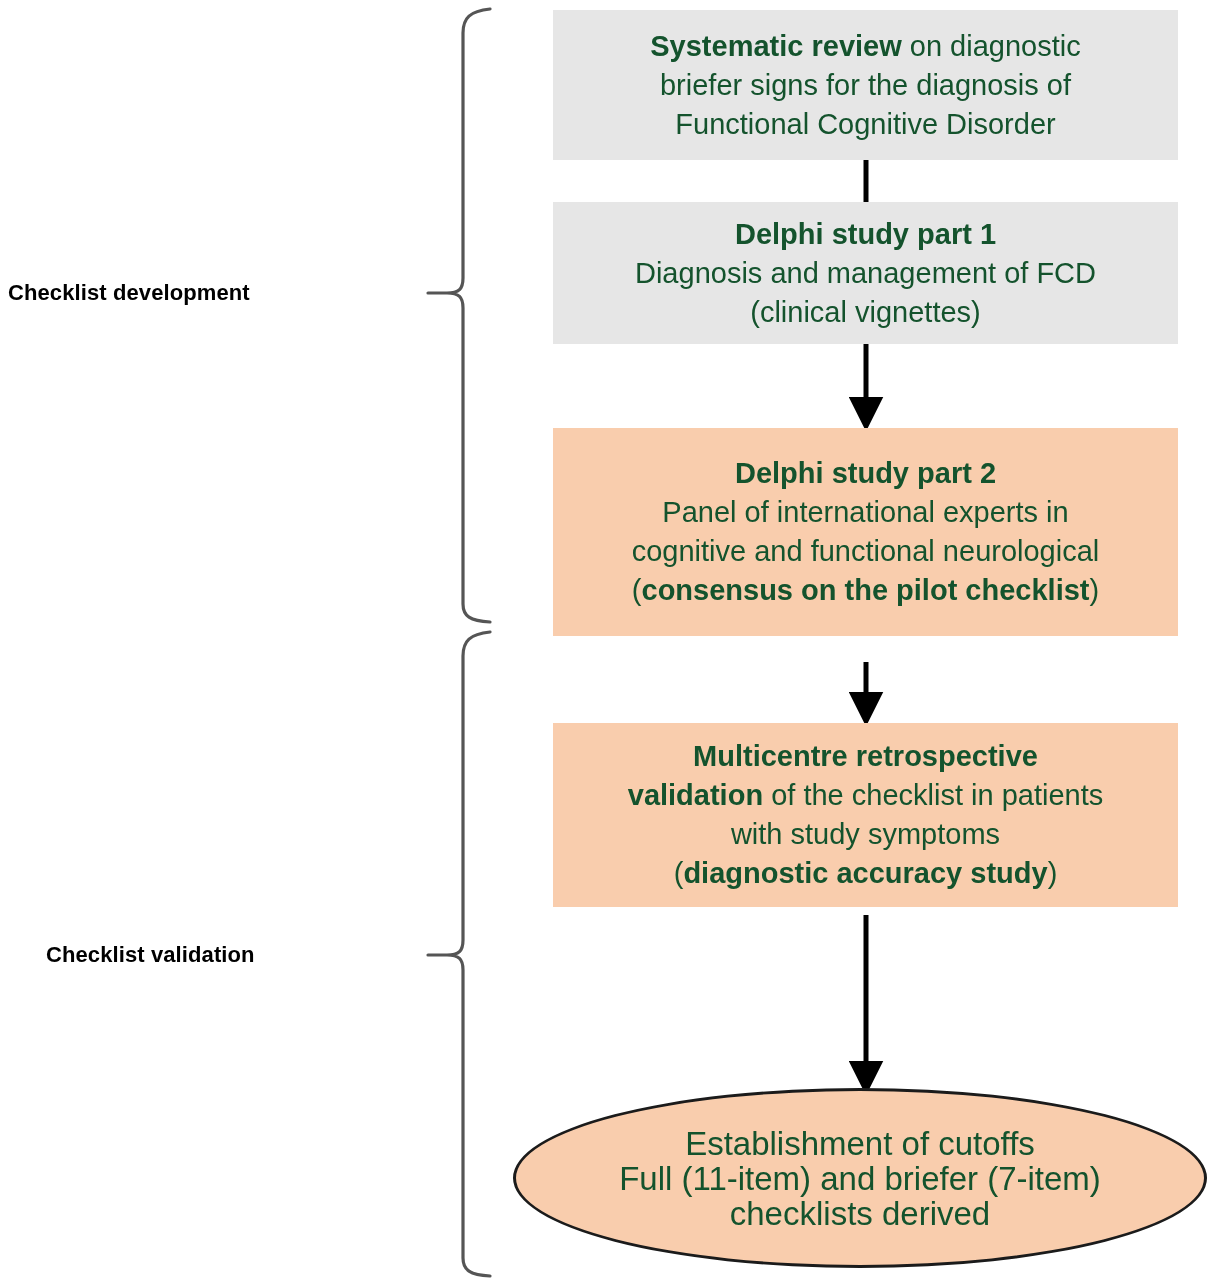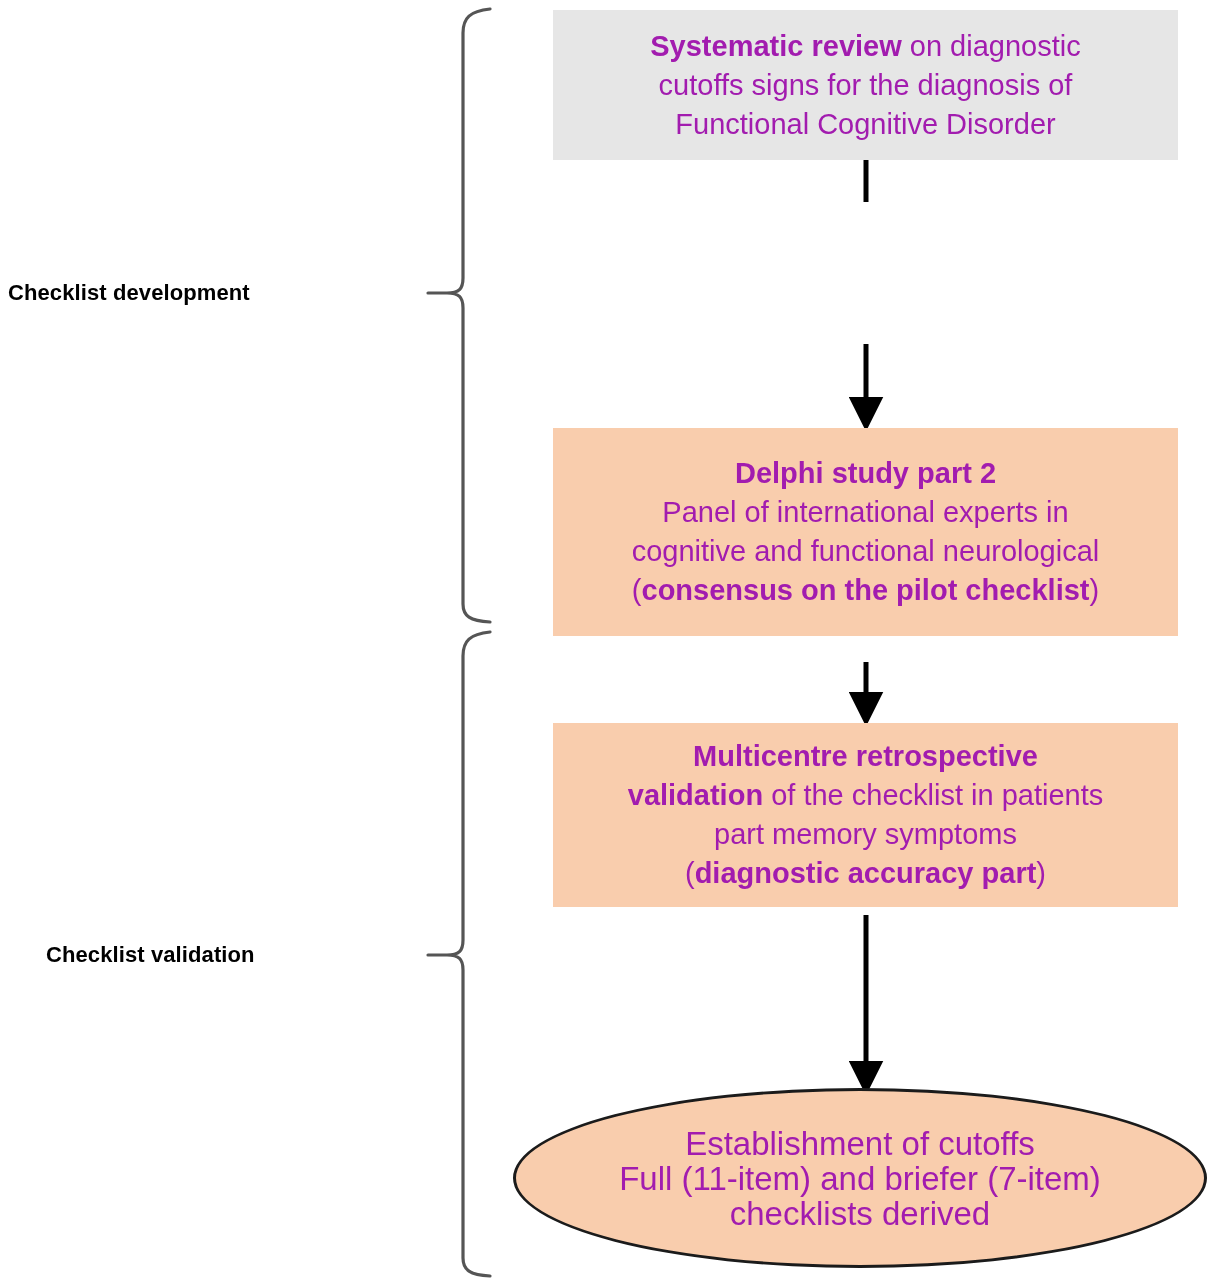--- a/index.html
+++ b/index.html
@@ -48,21 +48,21 @@
     box-sizing: border-box;
     display: flex;
     align-items: center;
     justify-content: center;
     text-align: center;
   }
   .node .node-text {
     width: 100%;
     font-size: 29px;
     line-height: 39px;
-    color: #a21caf;
+    color: #14532d;
   }
   .node.gray   { background: #e6e6e6; }
   .node.orange { background: #f9cdad; }
 
   .node.ellipse {
     background: #f9cdad;
     border: 3px solid #1b1b1b;
     border-radius: 50%;
   }
   .node.ellipse .node-text {
@@ -120,41 +120,48 @@
              C 463 1270, 470 1275, 490 1276" fill="none" stroke="#555555" stroke-width="3.2" stroke-linecap="round" stroke-linejoin="round"></path>
   </svg>
 
   <div class="phase-label" id="phase-label-development">Checklist development</div>
 
   <div class="phase-label" id="phase-label-validation">Checklist validation</div>
 
   <div class="node gray" id="node-systematic-review">
     <div class="node-text">
       <div><span class="ln-b">Systematic review</span><span> on diagnostic</span></div>
-      <div>cutoffs signs for the diagnosis of</div>
+      <div>briefer signs for the diagnosis of</div>
       <div>Functional Cognitive Disorder</div>
     </div>
   </div>
 
+  <div class="node gray" id="node-delphi-part-1">
+    <div class="node-text">
+      <div class="ln-b">Delphi study part 1</div>
+      <div>Diagnosis and management of FCD</div>
+      <div>(clinical vignettes)</div>
+    </div>
+  </div>
 
   <div class="node orange" id="node-delphi-part-2">
     <div class="node-text">
       <div class="ln-b">Delphi study part 2</div>
       <div>Panel of international experts in</div>
       <div>cognitive and functional neurological</div>
       <div><span>(</span><span class="ln-b">consensus on the pilot checklist</span><span>)</span></div>
     </div>
   </div>
 
   <div class="node orange" id="node-validation">
     <div class="node-text">
       <div class="ln-b">Multicentre retrospective</div>
       <div><span class="ln-b">validation</span><span> of the checklist in patients</span></div>
-      <div>part memory symptoms</div>
-      <div><span>(</span><span class="ln-b">diagnostic accuracy part</span><span>)</span></div>
+      <div>with study symptoms</div>
+      <div><span>(</span><span class="ln-b">diagnostic accuracy study</span><span>)</span></div>
     </div>
   </div>
 
   <div class="node ellipse" id="node-cutoffs">
     <div class="node-text">
       <div>Establishment of cutoffs</div>
       <div>Full (11-item) and briefer (7-item)</div>
       <div>checklists derived</div>
     </div>
   </div>

